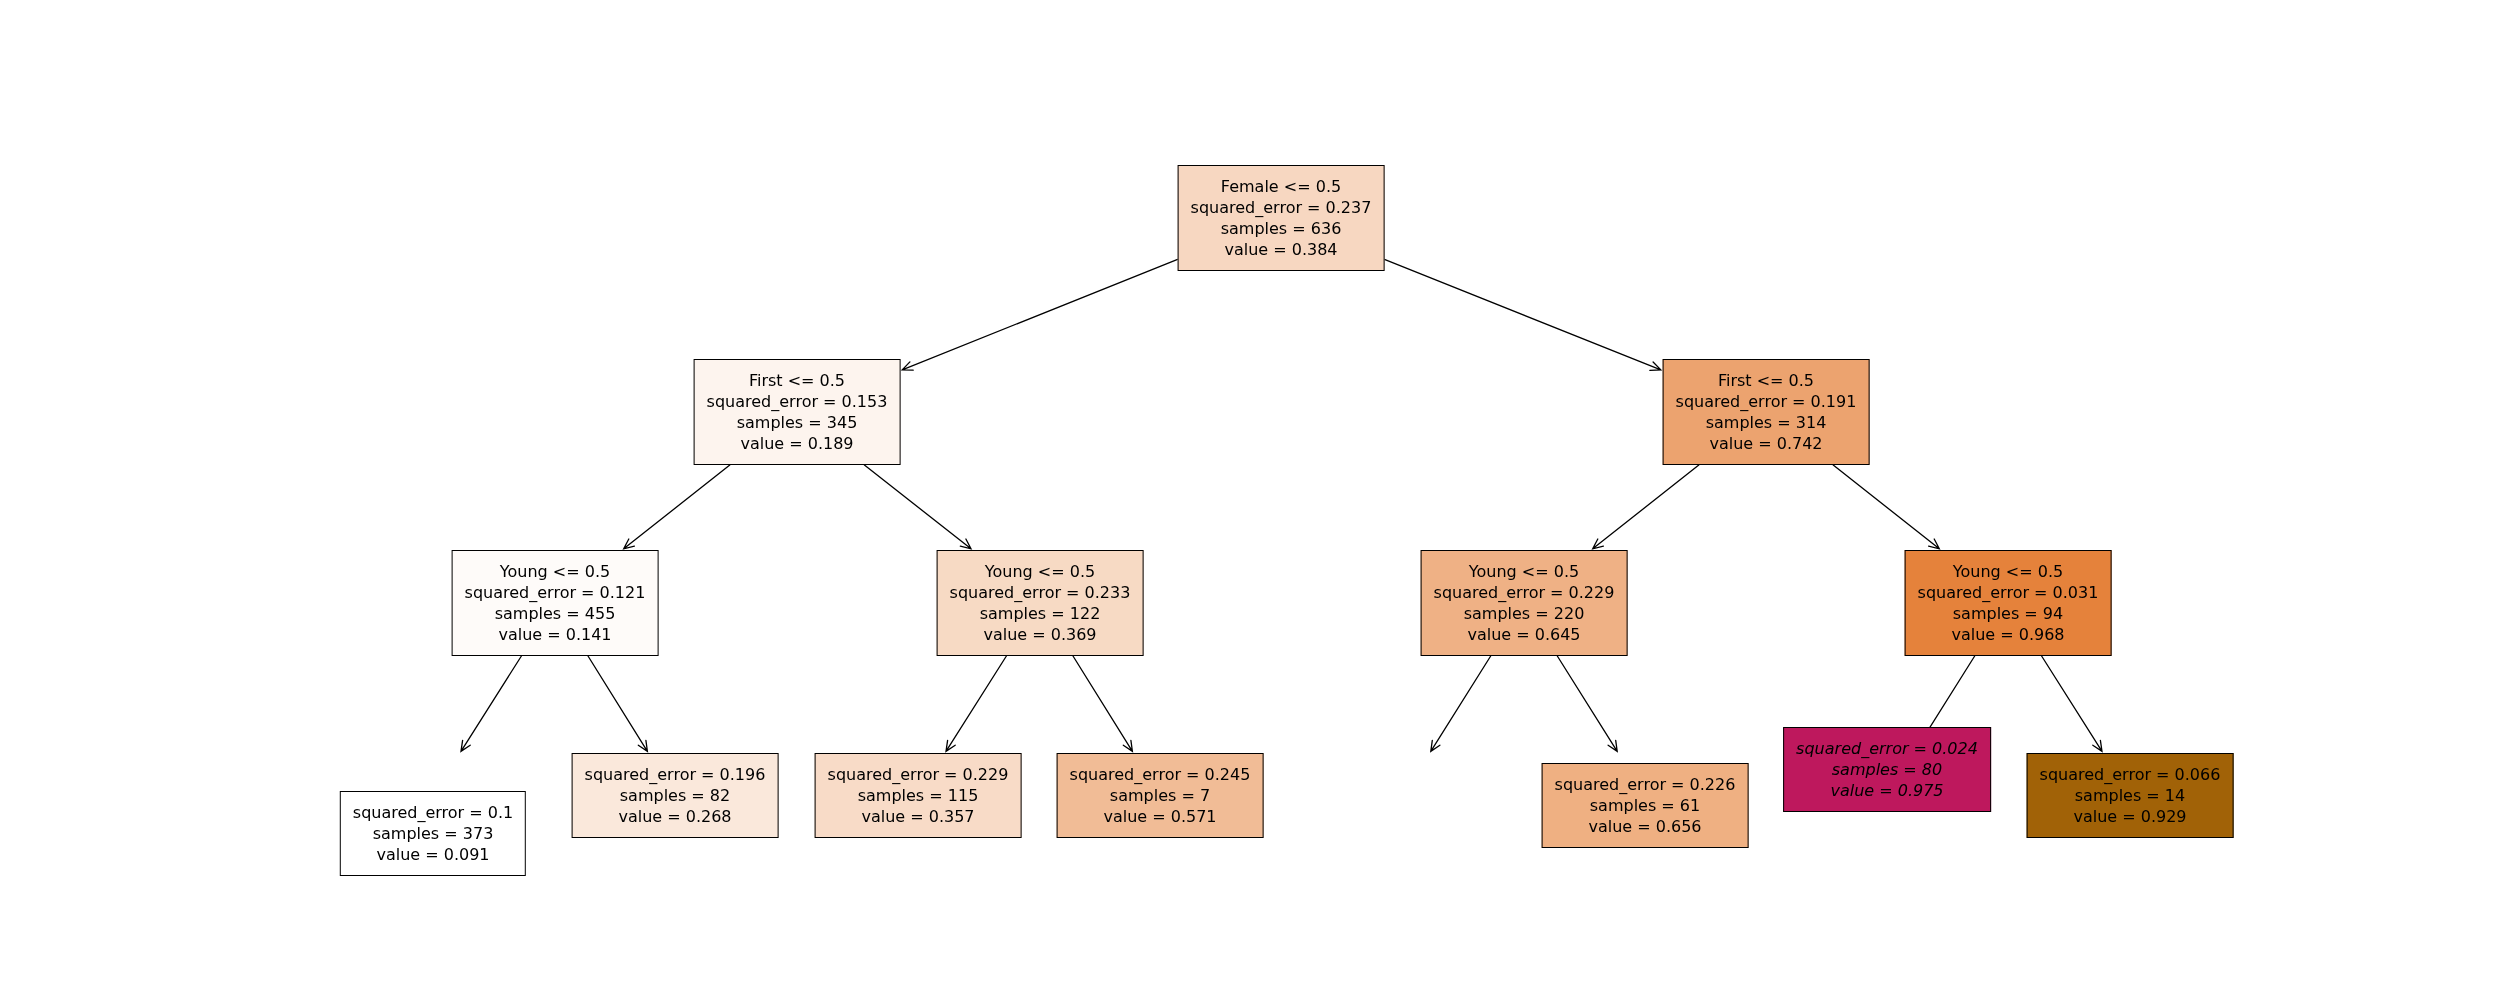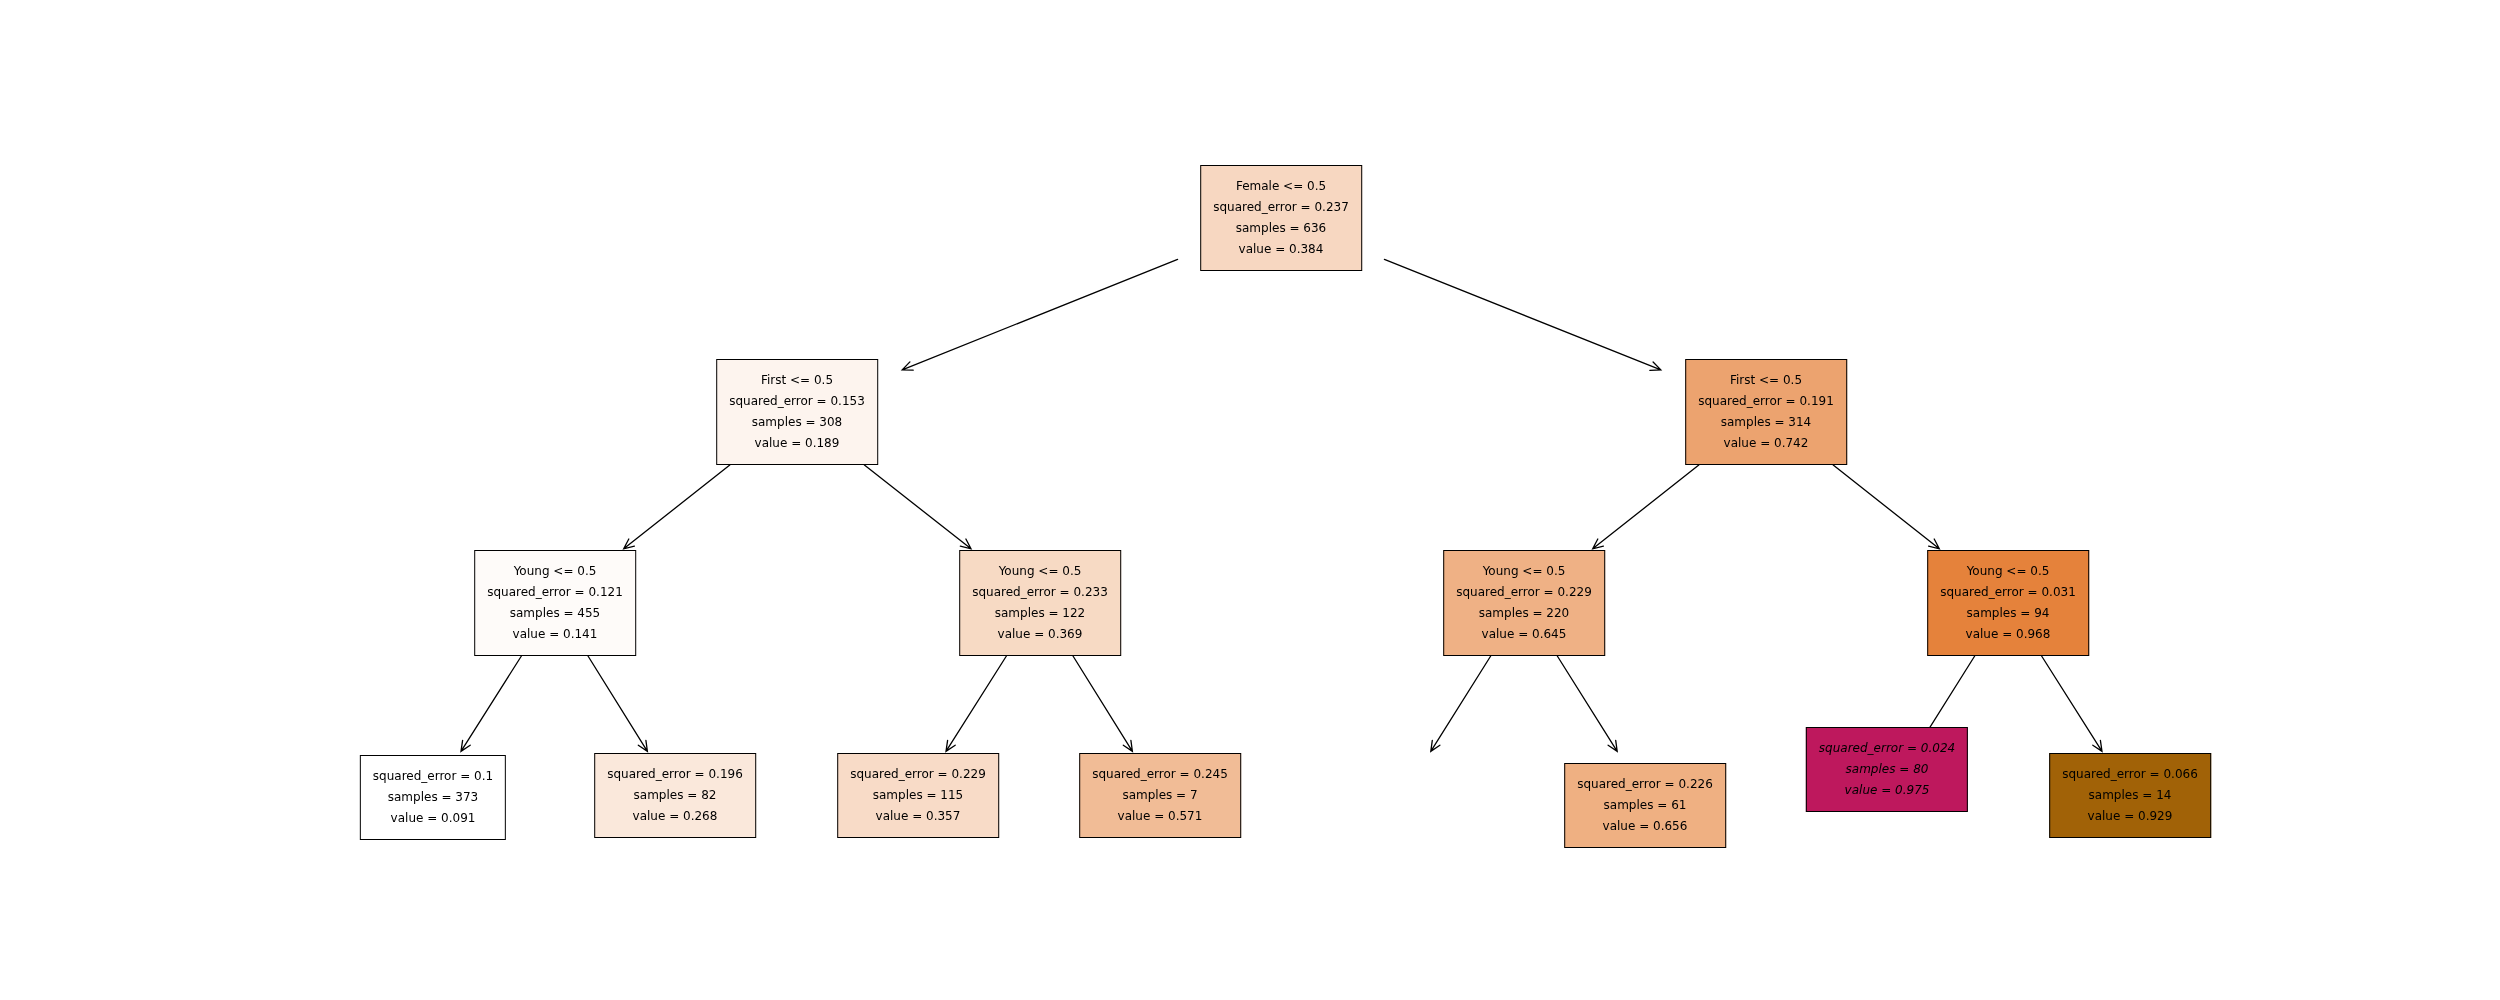--- a/index.html
+++ b/index.html
@@ -16,21 +16,21 @@
     left: 0; top: 0;
     width: 2500px; height: 1000px;
     pointer-events: none;
   }
   .node {
     position: absolute;
     transform: translateX(-50%);
     border: 1.3px solid #000000;
     background: #ffffff;
     color: #000000;
-    font-size: 12px;
+    font-size: 16px;
     line-height: 21px;
     text-align: center;
     padding: 10px 12px;
     white-space: nowrap;
     box-sizing: border-box;
   }
   .node .ln { display: block; }
 </style>
 </head>
 <body>
@@ -56,21 +56,21 @@
   <div class="node" id="n0" style="left: 1281px; top: 165px; background: rgb(247, 215, 193);">
     <span class="ln">Female &lt;= 0.5</span>
     <span class="ln">squared_error = 0.237</span>
     <span class="ln">samples = 636</span>
     <span class="ln">value = 0.384</span>
   </div>
 
   <div class="node" id="n1" style="left: 797px; top: 359px; background: rgb(253, 244, 238);">
     <span class="ln">First &lt;= 0.5</span>
     <span class="ln">squared_error = 0.153</span>
-    <span class="ln">samples = 308</span>
+    <span class="ln">samples = 345</span>
     <span class="ln">value = 0.189</span>
   </div>
   <div class="node" id="n2" style="left: 1766px; top: 359px; background: rgb(236, 163, 111);">
     <span class="ln">First &lt;= 0.5</span>
     <span class="ln">squared_error = 0.191</span>
     <span class="ln">samples = 314</span>
     <span class="ln">value = 0.742</span>
   </div>
 
   <div class="node" id="n3" style="left: 555px; top: 550px; background: rgb(254, 251, 249);">
@@ -91,21 +91,21 @@
     <span class="ln">samples = 220</span>
     <span class="ln">value = 0.645</span>
   </div>
   <div class="node" id="n6" style="left: 2008px; top: 550px; background: rgb(229, 130, 59);">
     <span class="ln">Young &lt;= 0.5</span>
     <span class="ln">squared_error = 0.031</span>
     <span class="ln">samples = 94</span>
     <span class="ln">value = 0.968</span>
   </div>
 
-  <div class="node" id="n7" style="left: 433px; top: 755px; background: rgb(255, 255, 255);">
+  <div class="node" id="n7" style="left: 433px; top: 791px; background: rgb(255, 255, 255);">
     <span class="ln">squared_error = 0.1</span>
     <span class="ln">samples = 373</span>
     <span class="ln">value = 0.091</span>
   </div>
   <div class="node" id="n8" style="left: 675px; top: 753px; background: rgb(250, 232, 219);">
     <span class="ln">squared_error = 0.196</span>
     <span class="ln">samples = 82</span>
     <span class="ln">value = 0.268</span>
   </div>
   <div class="node" id="n9" style="left: 918px; top: 753px; background: rgb(248, 219, 199);">

